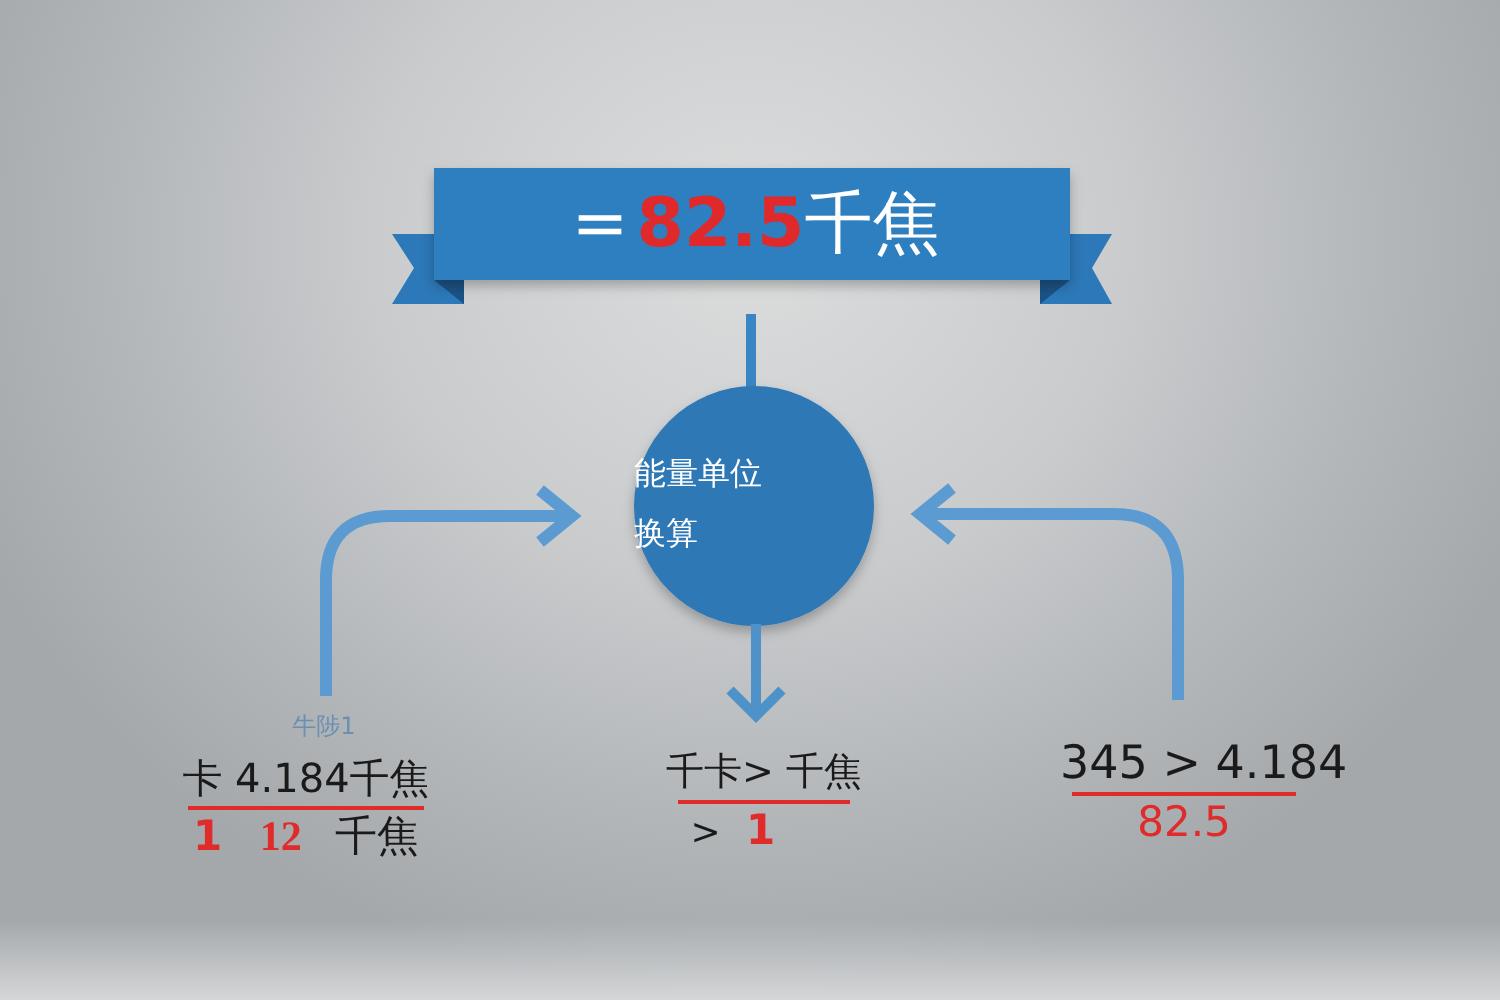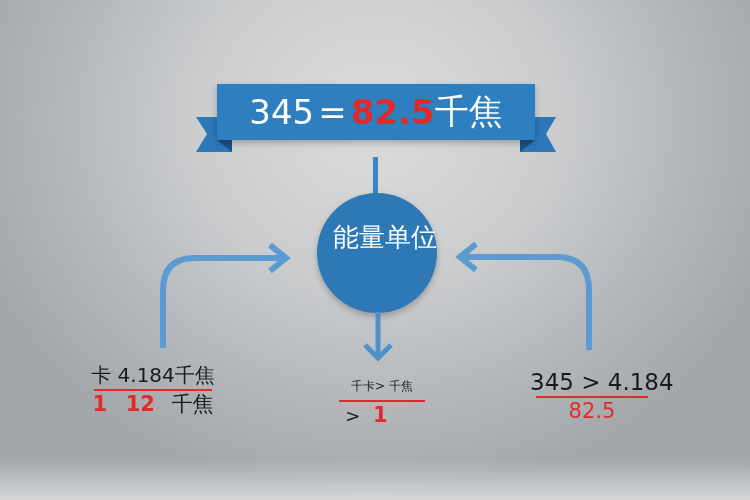--- a/index.html
+++ b/index.html
@@ -13,22 +13,22 @@
     background: linear-gradient(to bottom, rgba(220,221,222,0) 0%, rgba(225,226,227,0.8) 100%);
   }
   svg.diagram { position: absolute; left: 0; top: 0; }
   .ribbon-text {
     position: absolute; left: 217px; top: 84px; width: 318px; height: 56px;
     display: flex; align-items: center; justify-content: center;
     font-size: 34px; color: #ffffff; letter-spacing: 0px; white-space: nowrap;
   }
   .ribbon-text .red { color: #e0292a; font-weight: bold; }
   .circle-text {
-    position: absolute; left: 317px; top: 222px; width: 120px; text-align: right;
-    font-size: 26px; color: #ffffff; line-height: 30px;
+    position: absolute; left: 317px; top: 222px; width: 120px; text-align: left;
+    font-size: 16px; color: #ffffff; line-height: 30px;
   }
   .step { position: absolute; text-align: center; }
   .step-label { font-size: 12px; color: #6b8fb3; line-height: 14px; }
   .step-line1 { font-size: 20px; color: #1a1a1a; line-height: 24px; white-space: nowrap; }
   .step-rule { height: 2px; background: #e02b2b; margin: 2px auto 0 auto; }
   .step-line2 { font-size: 21px; line-height: 26px; white-space: nowrap; color: #1a1a1a; }
   .step-line2 .red { color: #e02b2b; font-weight: bold; }
 </style>
 </head>
 <body>
@@ -67,42 +67,43 @@
     <polyline points="270,245 286,258 270,271"></polyline>
   </g>
 
   <g stroke="#5b9bd1" stroke-width="6" fill="none">
     <path d="M589 350 L589 290 Q589 257 557 257 L460 257"></path>
     <polyline points="476,244 460,257 476,270"></polyline>
   </g>
 </svg>
 
 <div class="ribbon-text">
-  <span>345</span>
   <span style="margin:0 4px;">=</span>
   <span class="red">82.5</span>
   <span>千焦</span>
 </div>
 
 <div class="circle-text">
   <div>能量单位</div>
+  <div>换算</div>
 </div>
 
 <div class="step" style="left:88px; top:356px; width:130px;">
+  <div class="step-label" style="padding-left:18px;">牛陟1</div>
   <div class="step-line1" style="margin-top:7px;">卡 4.184千焦</div>
   <div class="step-rule" style="width:118px;"></div>
   <div class="step-line2">
     <span class="red">1</span>
-    <span class="red" style="margin-left:12px;">12</span>
+    <span class="red" style="margin-left:12px;font-family:Liberation Serif, serif;">12</span>
     <span style="margin-left:10px;">千焦</span>
   </div>
 </div>
 
 <div class="step" style="left:328px; top:368px; width:108px;">
-  <div class="step-line1" style="margin-top:6px; font-size:12px;">千卡&gt; 千焦</div>
+  <div class="step-line1" style="margin-top:6px; font-size:19px;">千卡&gt; 千焦</div>
   <div class="step-rule" style="width:86px;"></div>
   <div class="step-line2">
     <span style="font-size:18px;">&gt;</span>
     <span class="red" style="margin-left:6px;">1</span>
     <span style="margin-left:6px; font-size:18px;">ゞ</span>
   </div>
 </div>
 
 <div class="step" style="left:530px; top:364px; width:124px;">
   <div class="step-line1" style="margin-top:6px; font-size:23px;">345 &gt; 4.184</div>

